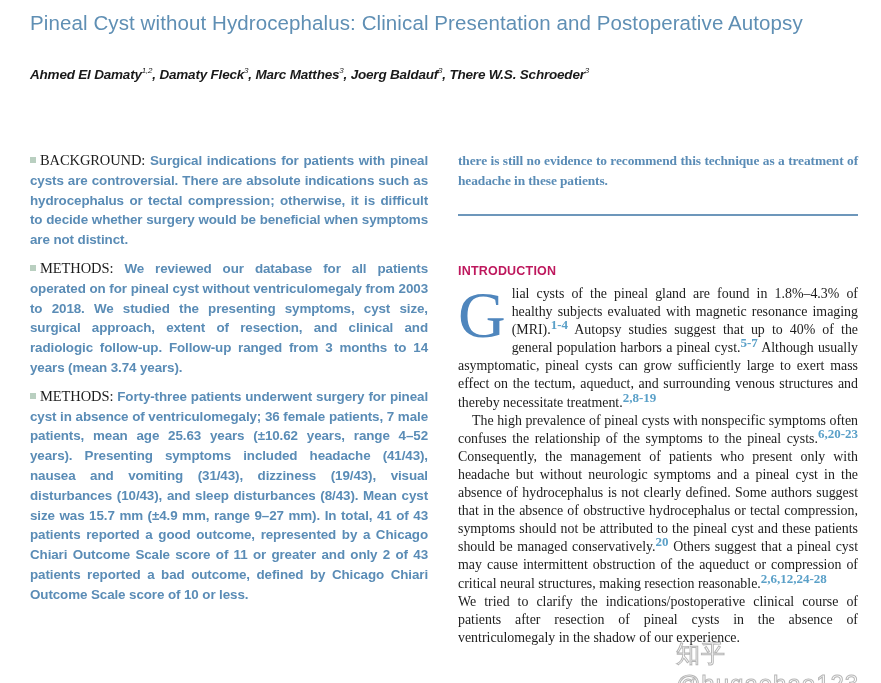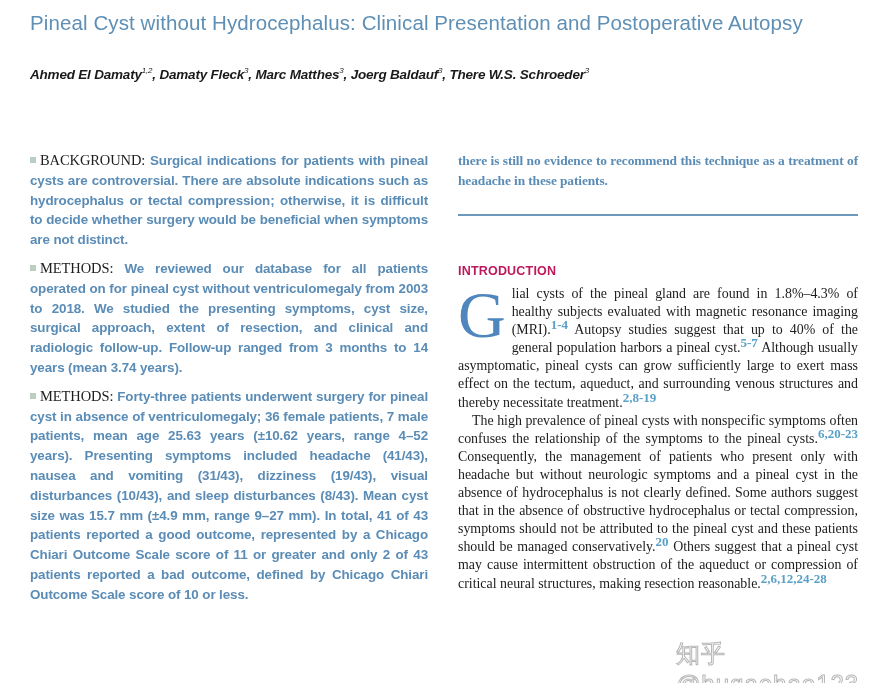--- a/index.html
+++ b/index.html
@@ -112,15 +112,16 @@
 
 <div class="intro-heading">INTRODUCTION</div>
 
 <div class="intro">
   <p>
     <span class="dropcap">G</span><span>lial cysts of the pineal gland are found in 1.8%–4.3% of healthy subjects evaluated with magnetic resonance imaging (MRI).</span><sup>1-4</sup><span> Autopsy studies suggest that up to 40% of the general population harbors a pineal cyst.</span><sup>5-7</sup><span> Although usually asymptomatic, pineal cysts can grow sufficiently large to exert mass effect on the tectum, aqueduct, and surrounding venous structures and thereby necessitate treatment.</span><sup>2,8-19</sup>
   </p>
   <p>
     <span>The high prevalence of pineal cysts with nonspecific symptoms often confuses the relationship of the symptoms to the pineal cysts.</span><sup>6,20-23</sup><span> Consequently, the management of patients who present only with headache but without neurologic symptoms and a pineal cyst in the absence of hydrocephalus is not clearly defined. Some authors suggest that in the absence of obstructive hydrocephalus or tectal compression, symptoms should not be attributed to the pineal cyst and these patients should be managed conservatively.</span><sup>20</sup><span> Others suggest that a pineal cyst may cause intermittent obstruction of the aqueduct or compression of critical neural structures, making resection reasonable.</span><sup>2,6,12,24-28</sup>
   </p>
+  <p class="noindent">We tried to clarify the indications/postoperative clinical course of patients after resection of pineal cysts in the absence of ventriculomegaly in the shadow of our experience.</p>
 </div>
 
 <div class="watermark">知乎 @hugaohao123</div>
 
 </body></html>

